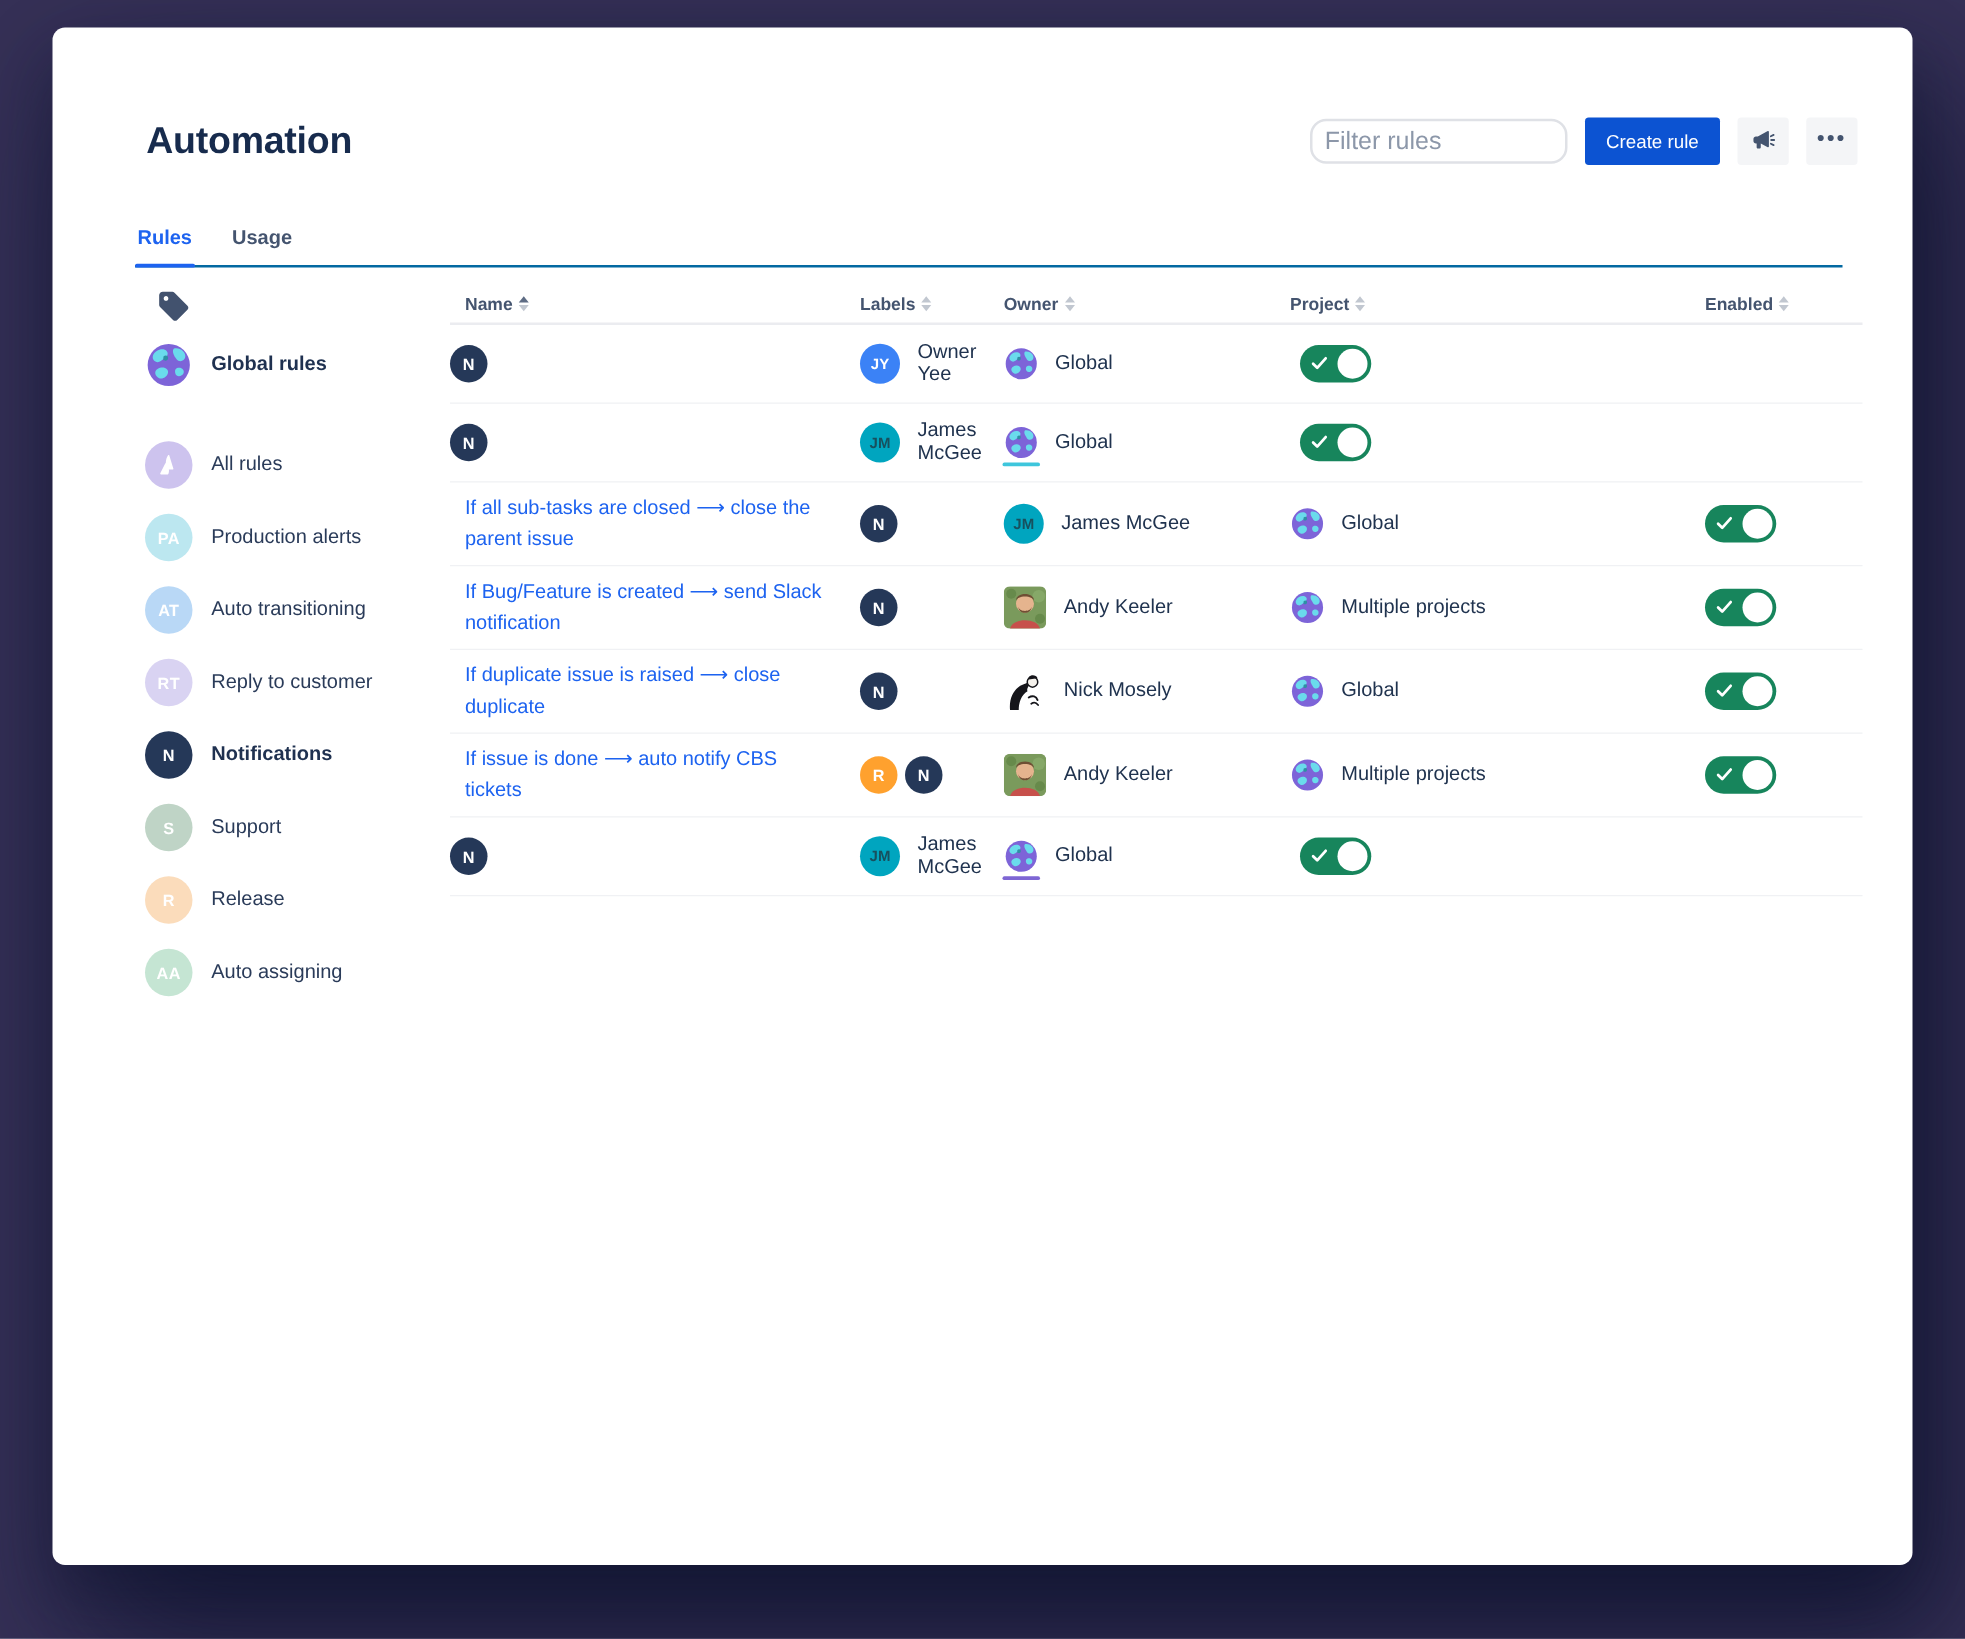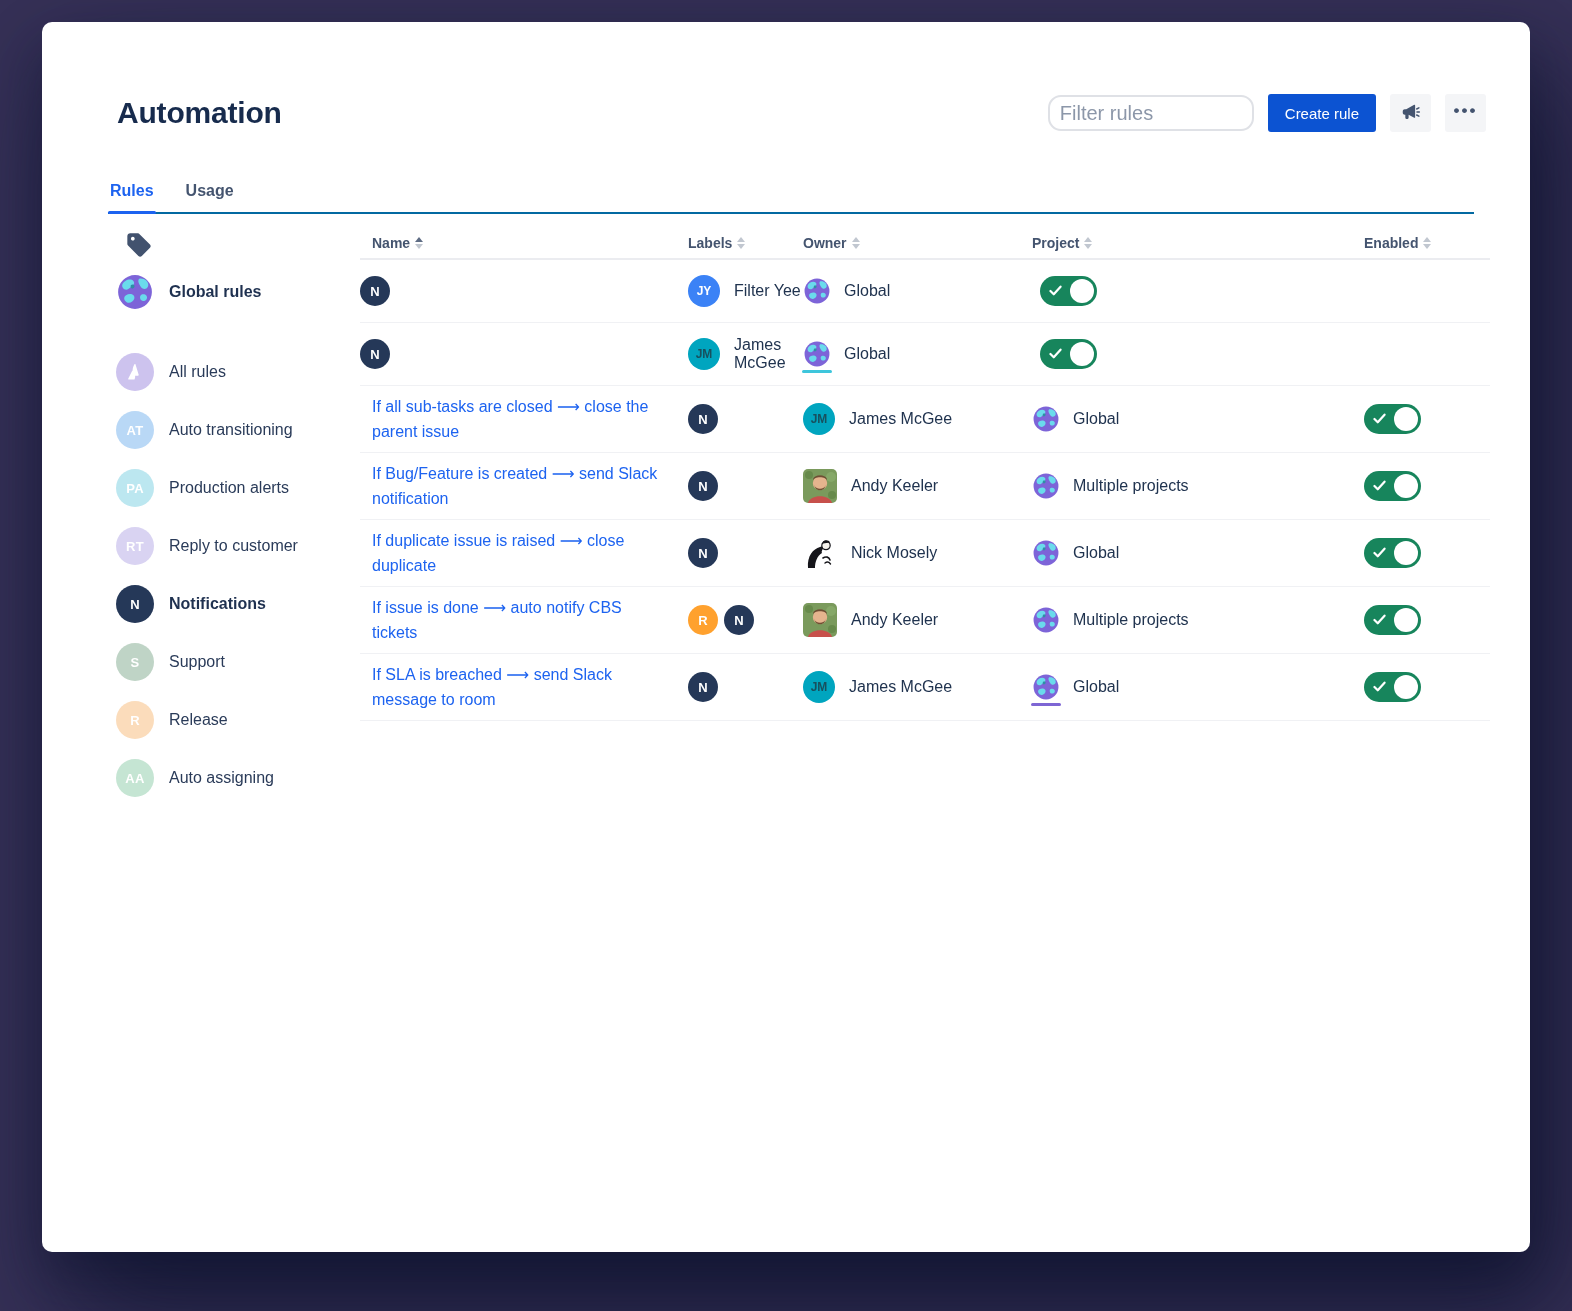--- a/index.html
+++ b/index.html
@@ -162,26 +162,26 @@
         <div class="side-item">
           <span class="side-avatar" style="background: rgb(205, 195, 238);">
             <svg width="22" height="22" viewBox="0 0 24 24" fill="#ffffff">
     <path d="M9.9 10.8c-.3-.4-.9-.3-1.1.1l-4.2 8.4c-.2.4.1.9.6.9h5.9c.2 0 .4-.1.5-.3 1.3-2.7.5-6.8-1.7-9.1z"></path>
     <path d="M11.4 3.5c-2.6 4.1-2.4 8.7-.7 12.2.1.2.3.3.5.3h4.2c.5 0 .8-.5.6-.9L12.5 3.6c-.2-.5-.8-.5-1.1-.1z"></path>
   </svg>
           </span>
           <span class="side-label">All rules</span>
         </div>
         <div class="side-item">
+          <span class="side-avatar" style="background: rgb(188, 231, 240); color: rgb(255, 255, 255);">PA</span>
+          <span class="side-label">Production alerts</span>
+        </div>
+        <div class="side-item">
           <span class="side-avatar" style="background: rgb(185, 216, 246); color: rgb(255, 255, 255);">AT</span>
           <span class="side-label">Auto transitioning</span>
-        </div>
-        <div class="side-item">
-          <span class="side-avatar" style="background: rgb(188, 231, 240); color: rgb(255, 255, 255);">PA</span>
-          <span class="side-label">Production alerts</span>
         </div>
         <div class="side-item">
           <span class="side-avatar" style="background: rgb(217, 211, 242); color: rgb(255, 255, 255);">RT</span>
           <span class="side-label">Reply to customer</span>
         </div>
         <div class="side-item">
           <span class="side-avatar" style="background: rgb(37, 56, 88); color: rgb(255, 255, 255);">N</span>
           <span class="side-label bold">Notifications</span>
         </div>
         <div class="side-item">
@@ -235,21 +235,21 @@
               <i class="tri-down"></i>
             </span>
           </div>
         </div>
         <div class="trow">
           <div class="labels-cell">
             <span class="badge" style="background: rgb(37, 56, 88);">N</span>
           </div>
           <div class="owner-cell">
             <span class="owner-avatar" style="background: #3b82f6; color: rgb(255, 255, 255);">JY</span>
-            <span>Filter Yee</span>
+            <span>Owner Yee</span>
           </div>
           <div class="project-cell">
             <span class="globe-wrap"><svg width="28" height="28" viewBox="0 0 36 36">
     <circle cx="18" cy="18" r="16" fill="#7D64D8"></circle>
     <path d="M6 11 C7.5 6.5 14 4.5 16.5 7.5 C19 10.5 14.5 13 12 15 C9 17.3 5 14.5 6 11Z" fill="#6ADBEC"></path>
     <path d="M22 5.5 C26.5 4.5 31 8 30.5 12 C30 15 26 16.5 23.8 13.5 C22 11 20 7.5 22 5.5Z" fill="#6ADBEC"></path>
     <path d="M9.5 21 C13.5 18.5 18.5 20.5 17.3 24.5 C16.3 27.8 11.5 30 8.8 26.5 C7 24.2 7.8 22 9.5 21Z" fill="#6ADBEC"></path>
     <path d="M24 20.5 C27.2 19.2 30.3 21.5 29.2 24.3 C28.2 26.8 23.8 27.5 23 24.5 C22.5 22.8 22.8 21 24 20.5Z" fill="#6ADBEC"></path>
     <path d="M14 11.5 C15.5 10.2 18 11 17.5 13 C17 15 14.5 15.2 13.8 13.8Z" fill="#2E8FA4"></path>
   </svg></span>
@@ -434,21 +434,20 @@
           <div class="enabled-cell">
             <button class="toggle" aria-checked="true">
               <svg class="check" width="13" height="11" viewBox="0 0 14 12">
     <path d="M1.5 6.5l3.6 3.6L12.5 1.8" stroke="#fff" stroke-width="2.4" fill="none" stroke-linecap="round" stroke-linejoin="round"></path>
   </svg>
               <span class="knob"></span>
             </button>
           </div>
         </div>
         <div class="trow">
-          <div class="name-cell"><a class="name-link">If SLA is breached ⟶ send Slack message to room</a></div>
           <div class="labels-cell">
             <span class="badge" style="background: rgb(37, 56, 88);">N</span>
           </div>
           <div class="owner-cell">
             <span class="owner-avatar" style="background: rgb(0, 165, 191); color: rgb(23, 80, 94);">JM</span>
             <span>James McGee</span>
           </div>
           <div class="project-cell">
             <span class="globe-wrap"><svg width="28" height="28" viewBox="0 0 36 36">
     <circle cx="18" cy="18" r="16" fill="#7D64D8"></circle>

